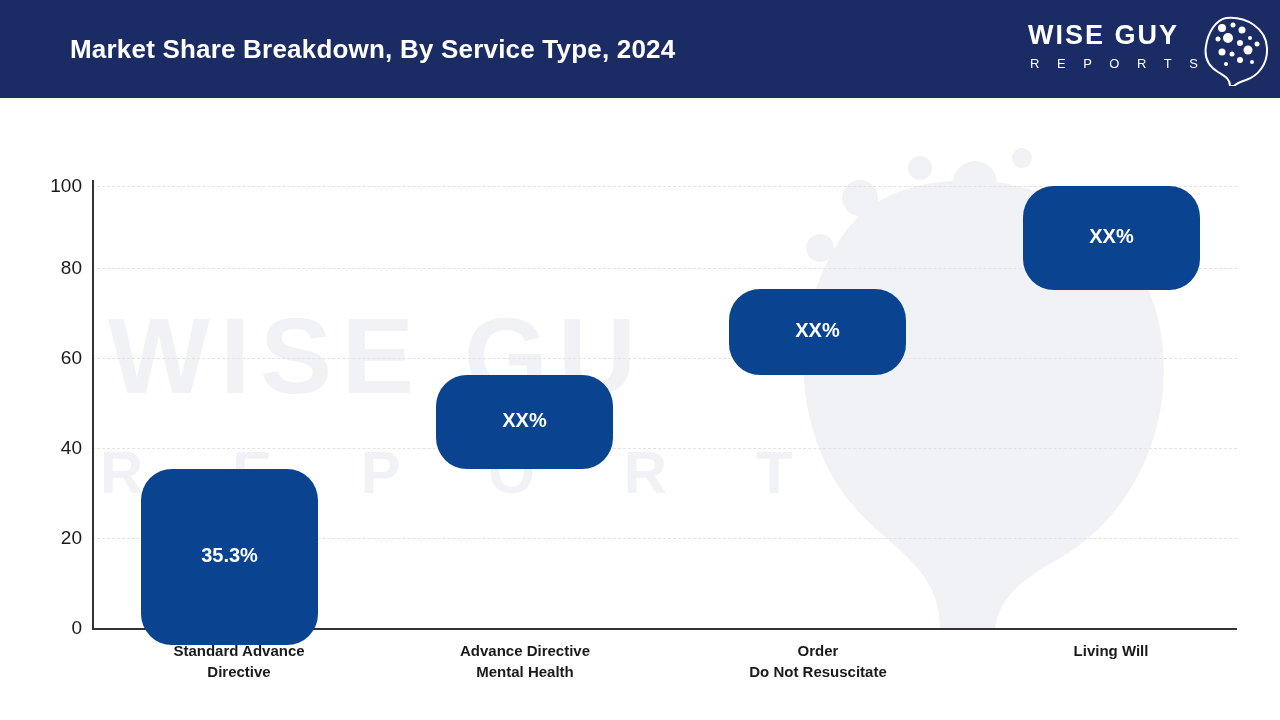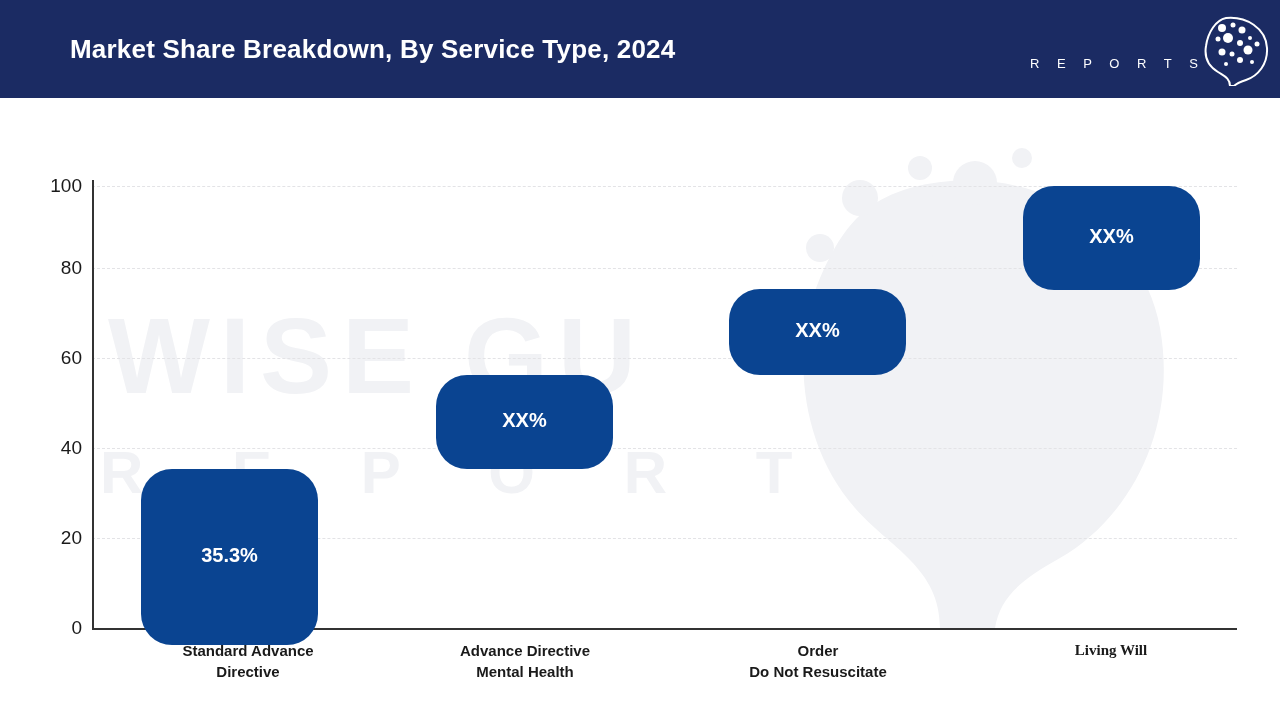--- a/index.html
+++ b/index.html
@@ -186,20 +186,21 @@
 </style>
 </head>
 <body>
 
 <div id="page">
 
   <div id="header">
     <div id="header-title">Market Share Breakdown, By Service Type, 2024</div>
 
     <div id="logo">
+      <div id="logo-wise-guy">WISE GUY</div>
       <div id="logo-reports">R E P O R T S</div>
       <svg id="logo-mark" viewBox="0 0 76 72">
         <path d="M30 4 C50 2 70 14 71 34 C72 50 62 62 50 66 C44 68 40 70 38 72 L34 72 C34 64 28 62 22 58 C12 52 8 44 10 32 C12 18 20 6 30 4 Z" fill="none" stroke="#ffffff" stroke-width="2"></path>
         <circle cx="26" cy="14" r="4" fill="#ffffff"></circle>
         <circle cx="37" cy="11" r="2.5" fill="#ffffff"></circle>
         <circle cx="46" cy="16" r="3.5" fill="#ffffff"></circle>
         <circle cx="54" cy="24" r="2" fill="#ffffff"></circle>
         <circle cx="22" cy="25" r="2.5" fill="#ffffff"></circle>
         <circle cx="32" cy="24" r="5" fill="#ffffff"></circle>
         <circle cx="44" cy="29" r="3" fill="#ffffff"></circle>
@@ -272,30 +273,30 @@
     <div class="bar" style="left:436px; width:177px; top:277px; height:94px;">
       <div class="bar-label" style="top:50%">XX%</div>
     </div>
     <div class="bar" style="left:729px; width:177px; top:191px; height:86px;">
       <div class="bar-label" style="top:50%">XX%</div>
     </div>
     <div class="bar" style="left:1023px; width:177px; top:88px; height:104px;">
       <div class="bar-label" style="top:50%">XX%</div>
     </div>
 
-    <div class="cat-label" style="left:123px; width:250px;">
+    <div class="cat-label" style="left:114px; width:250px;">
       <div>Standard Advance</div>
       <div>Directive</div>
     </div>
     <div class="cat-label" style="left:400px; width:250px;">
       <div>Advance Directive</div>
       <div>Mental Health</div>
     </div>
     <div class="cat-label" style="left:693px; width:250px;">
       <div>Order</div>
       <div>Do Not Resuscitate</div>
     </div>
-    <div class="cat-label" style="left:986px; width:250px;font-family:Liberation Serif, serif;">
+    <div class="cat-label" style="left:986px; width:250px;">
       <div>Living Will</div>
     </div>
 
   </div>
 </div>
 
 </body></html>

